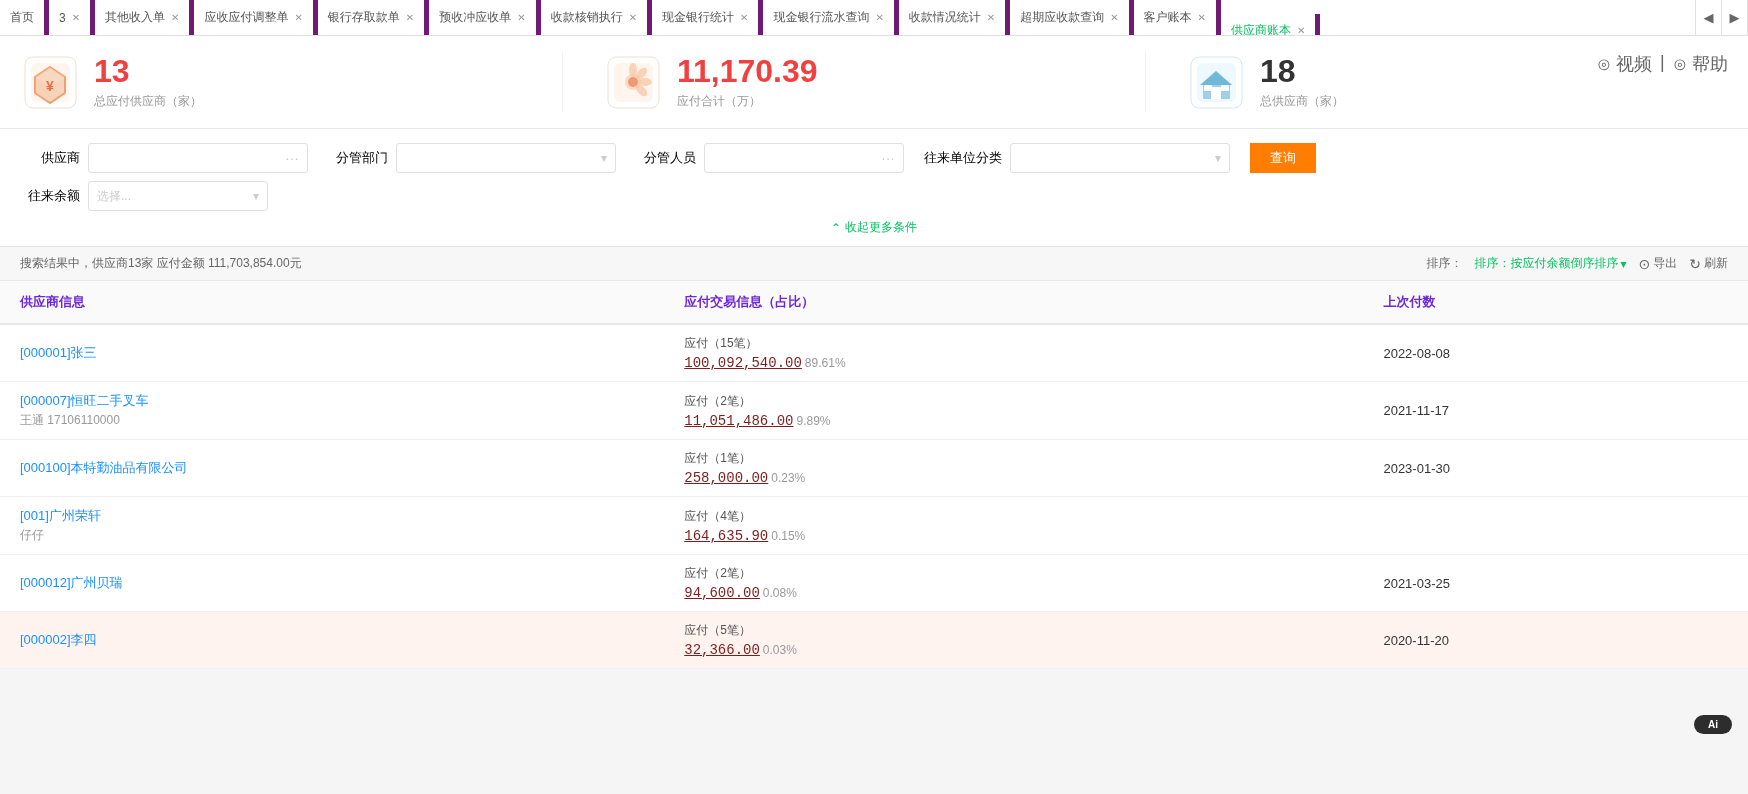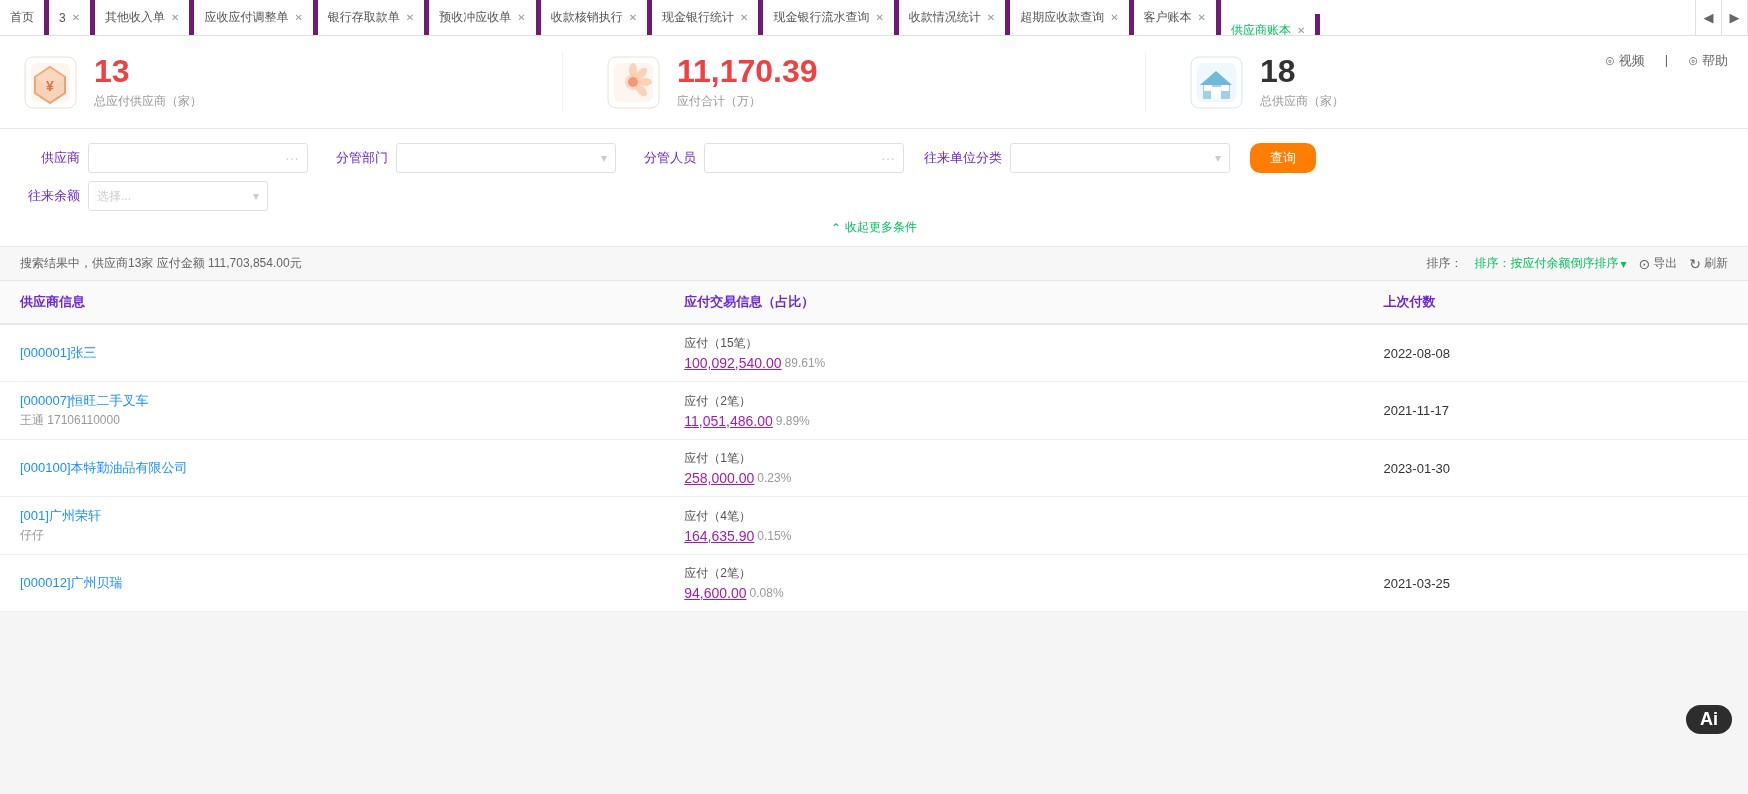--- a/index.html
+++ b/index.html
@@ -15,52 +15,52 @@
 
     
     .summary-bar { display: flex; align-items: center; background: #fff; padding: 16px 20px; border-bottom: 1px solid #e8e8e8; position: relative; }
     .summary-card { display: flex; align-items: center; gap: 14px; flex: 1; }
     .summary-card + .summary-card { border-left: 1px solid #f0f0f0; padding-left: 40px; }
     .card-icon { width: 60px; height: 60px; display: flex; align-items: center; justify-content: center; }
     .card-icon svg { width: 55px; height: 55px; }
     .card-content { display: flex; flex-direction: column; }
     .card-value { font-size: 32px; font-weight: bold; color: #f04040; line-height: 1.1; }
     .card-label { font-size: 12px; color: #999; margin-top: 4px; }
-    .summary-links { position: absolute; right: 20px; top: 16px; display: flex; gap: 20px; font-size: 13px; color: #666; }
+    .summary-links { position: absolute; right: 20px; top: 16px; display: flex; gap: 8px; font-size: 18px; color: #666; }
     .summary-links span { cursor: pointer; color: #666; }
     .link-separator { color: #ccc; }
 
     
     .search-bar { background: #fff; padding: 14px 20px 10px 20px; border-bottom: 1px solid #e8e8e8; }
     .search-row { display: flex; align-items: center; gap: 20px; margin-bottom: 8px; }
     .search-field { display: flex; align-items: center; gap: 8px; }
-    .search-label { font-size: 13px; color: #6d28d9; white-space: nowrap; min-width: 60px; text-align: right; }
+    .search-label { font-size: 13px; color: #000000; white-space: nowrap; min-width: 60px; text-align: right; }
     .search-select { border: 1px solid #e0e0e0; border-radius: 3px; padding: 5px 8px; font-size: 12px; color: #333; background: #fff; min-width: 180px; height: 30px; outline: none; cursor: pointer; display: flex; align-items: center; justify-content: space-between; }
     .search-input-dots { color: #ccc; font-size: 14px; }
-    .search-btn { background: #ff7d00; color: #fff; border: none; border-radius: 10px; padding: 6px 20px; font-size: 13px; cursor: pointer; height: 30px; }
+    .search-btn { background: #ff7d00; color: #fff; border: none; border-radius: 0; padding: 6px 20px; font-size: 13px; cursor: pointer; height: 30px; }
     .collapse-btn { display: flex; align-items: center; justify-content: center; gap: 4px; color: #07c160; font-size: 12px; cursor: pointer; margin: 4px auto 0; width: fit-content; }
 
     
     .result-bar { background: #f7f7f7; padding: 8px 20px; display: flex; align-items: center; justify-content: space-between; border-bottom: 1px solid #e8e8e8; font-size: 12px; color: #666; }
     .result-info { display: flex; gap: 20px; }
     .result-actions { display: flex; align-items: center; gap: 12px; }
     .sort-label { color: #666; }
     .sort-select { color: #07c160; cursor: pointer; display: flex; align-items: center; gap: 2px; }
     .action-btn { display: flex; align-items: center; gap: 3px; cursor: pointer; color: #666; }
 
     
     .table-container { background: #fff; overflow-x: auto; }
     .data-table { width: 100%; border-collapse: collapse; }
     .data-table thead tr { background: #fafafa; border-bottom: 2px solid #e8e8e8; }
     .data-table th { padding: 12px 20px; text-align: left; font-size: 13px; color: #6d28d9; font-weight: 600; border-bottom: 1px solid #e8e8e8; }
     .data-table td { padding: 10px 20px; font-size: 13px; vertical-align: middle; border-bottom: 1px solid #f0f0f0; }
     .data-table tbody tr.highlighted { background: #fff3f0; }
     .supplier-link { color: #1890ff; cursor: pointer; text-decoration: none; }
     .supplier-contact { color: #999; font-size: 12px; margin-top: 2px; }
-    .amount-value { color: #a21caf; font-size: 14px; cursor: pointer; }
+    .amount-value { color: #7f1d1d; font-size: 14px; cursor: pointer; font-family: Liberation Mono, monospace; }
     .amount-notes { color: #555; font-size: 12px; margin-bottom: 3px; }
     .percentage { color: #999; font-size: 12px; margin-left: 3px; }
 
     
     ::-webkit-scrollbar { width: 6px; height: 6px; }
     ::-webkit-scrollbar-thumb { background: #ccc; border-radius: 3px; }
   </style>
 </head>
 <body>
 
@@ -324,19 +324,30 @@
           <td><a class="supplier-link" href="#">[000012]广州贝瑞</a></td>
           <td>
             <div class="amount-notes">应付（2笔）</div>
             <div style="display: flex; align-items: center;">
               <a class="amount-value" href="#">94,600.00</a>
               <span class="percentage">0.08%</span>
             </div>
           </td>
           <td>2021-03-25</td>
         </tr>
+        <tr class="highlighted">
+          <td><a class="supplier-link" href="#">[000002]李四</a></td>
+          <td>
+            <div class="amount-notes">应付（5笔）</div>
+            <div style="display: flex; align-items: center;">
+              <a class="amount-value" href="#">32,366.00</a>
+              <span class="percentage">0.03%</span>
+            </div>
+          </td>
+          <td>2020-11-20</td>
+        </tr>
       </tbody>
   </table>
 </div>
 
-<div style="position:fixed; right:16px; bottom:60px; background:#2d2d2d; color:#fff; border-radius:20px; padding:4px 14px; font-size:18px; font-weight:bold; cursor:pointer; z-index:999;">
+<div style="position:fixed; right:16px; bottom:60px; background:#2d2d2d; color:#fff; border-radius:20px; padding:4px 14px; font-size:10px; font-weight:bold; cursor:pointer; z-index:999;">
   <span>Ai</span>
 </div>
 
 </body></html>

